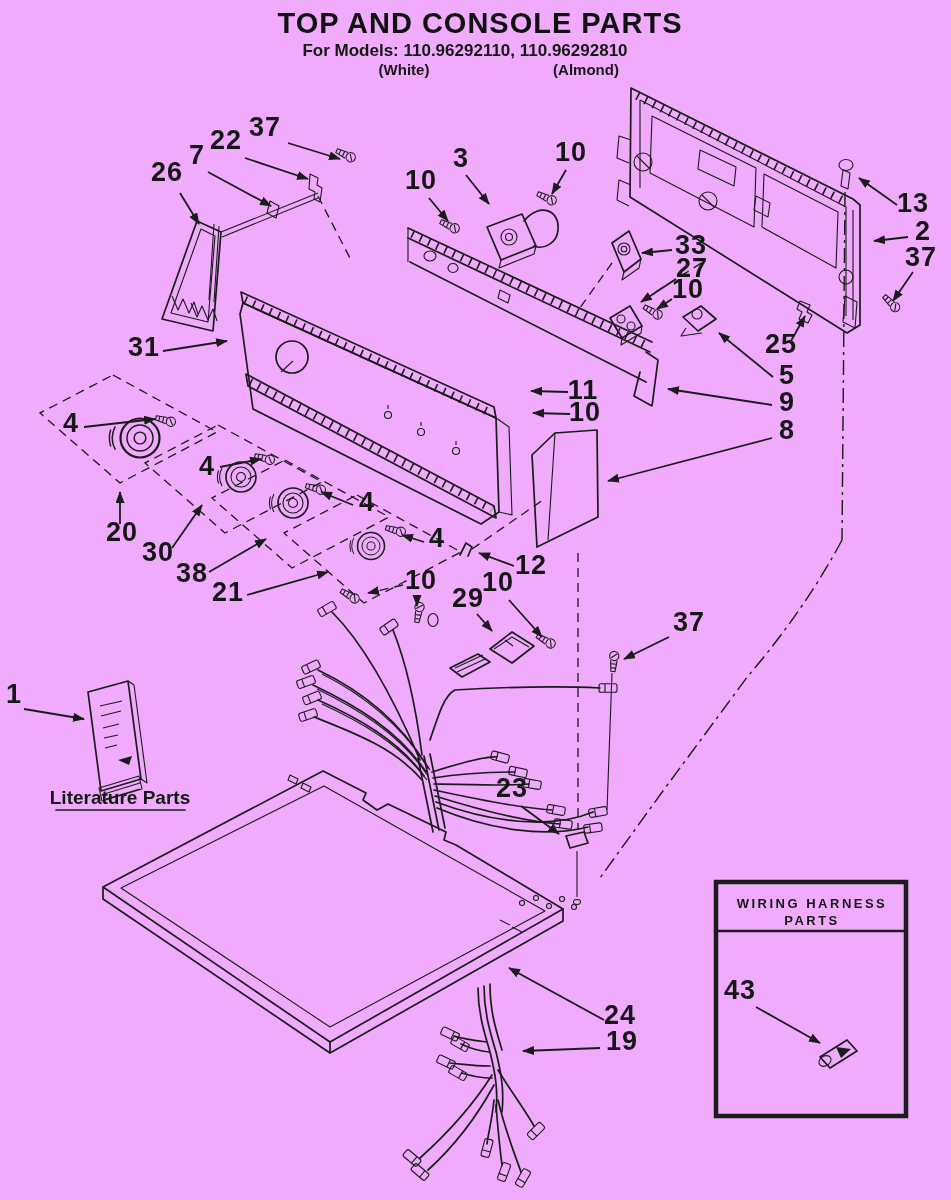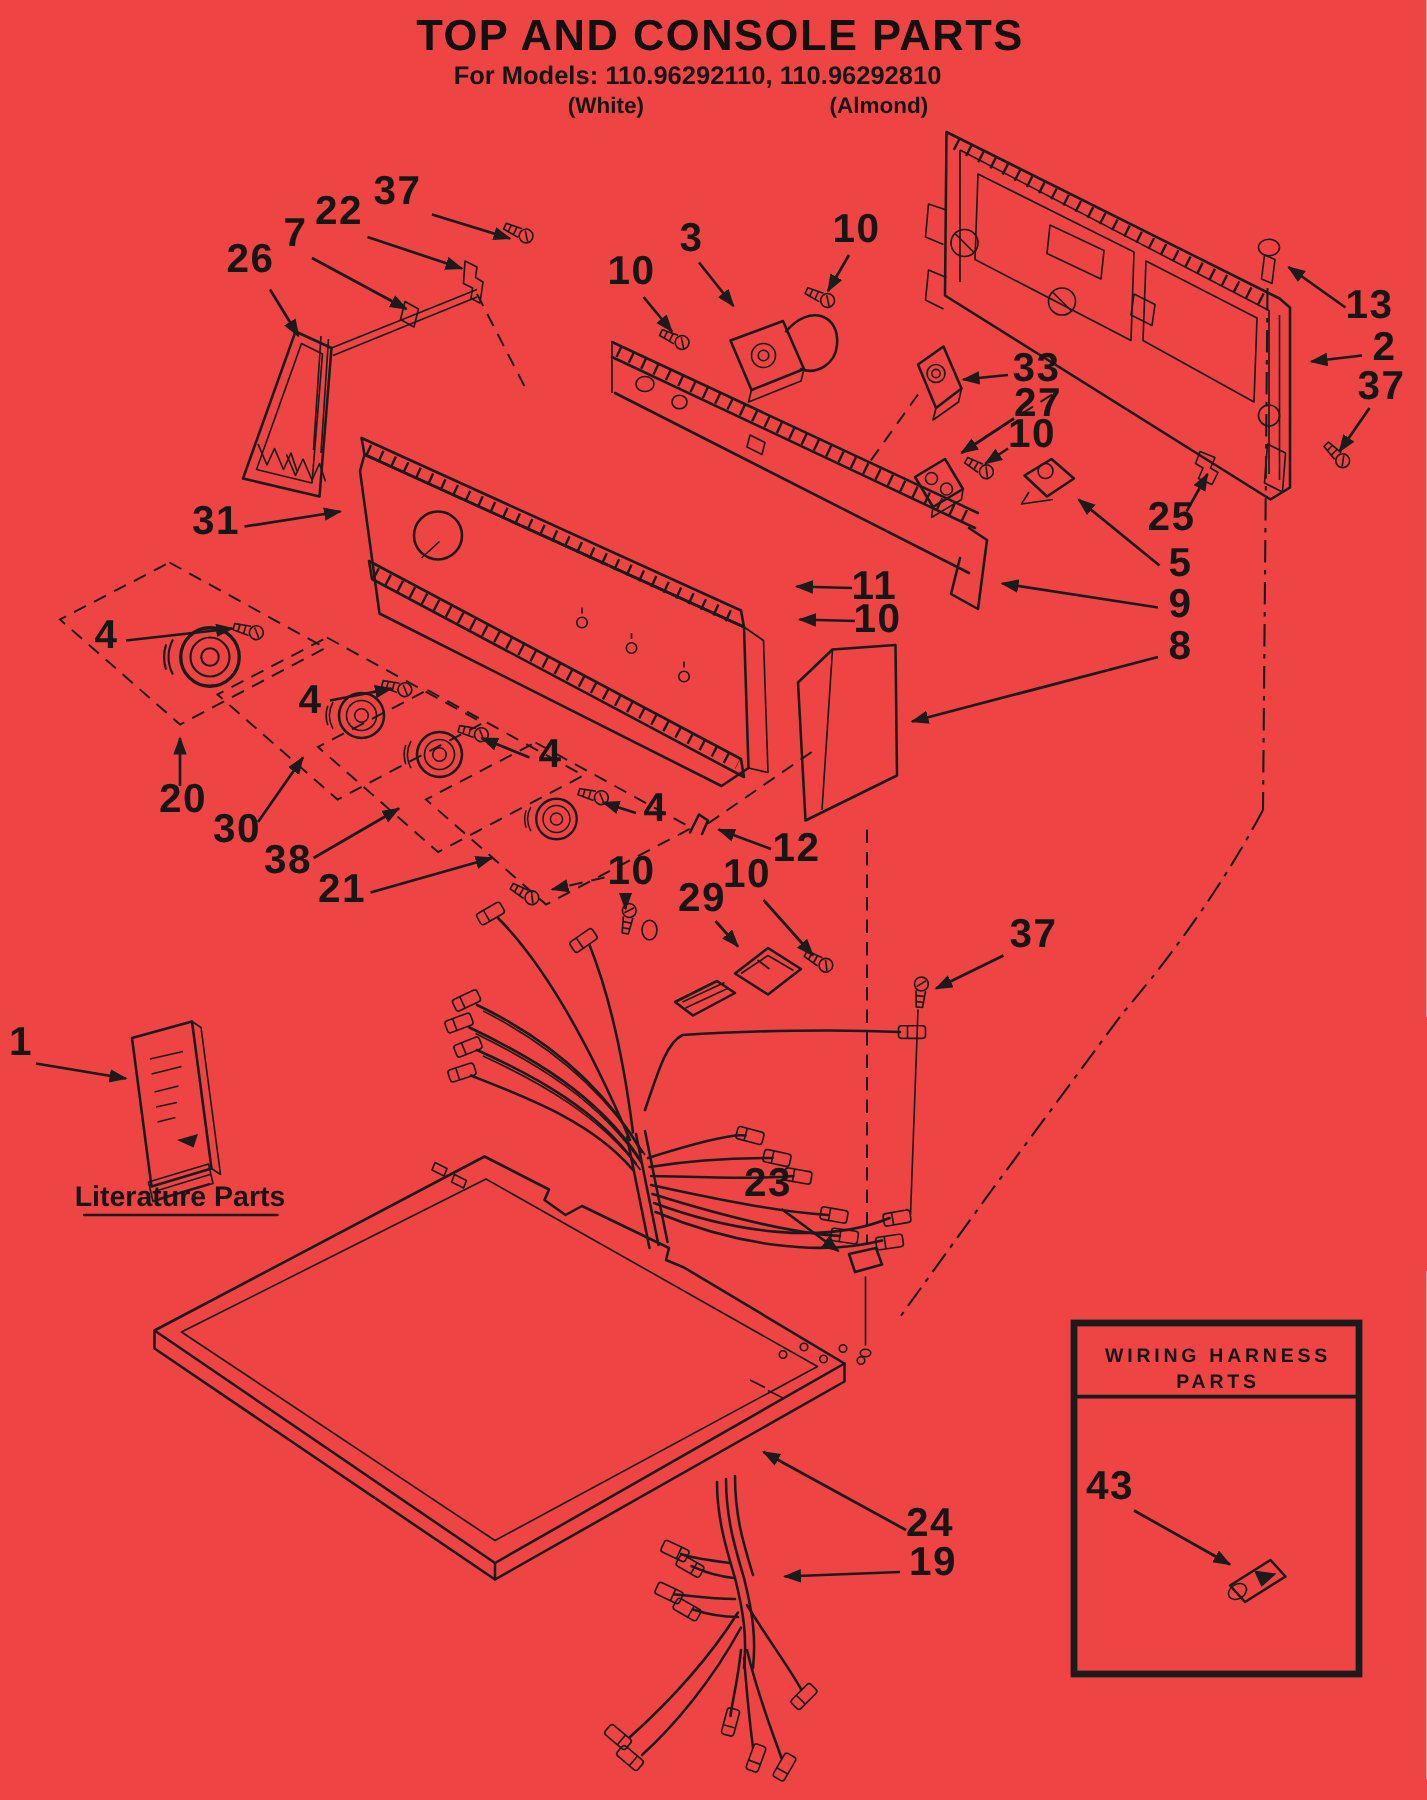--- a/index.html
+++ b/index.html
@@ -1,16 +1,16 @@
 <!DOCTYPE html>
 <html><head>
 <meta charset="utf-8">
 <style>
   html,body{margin:0;padding:0;background:#e8e8e8;}
-  .page{position:relative;width:951px;height:1200px;background:#ef4444;margin:0 auto;
+  .page{position:relative;width:951px;height:1200px;background:#f0abfc;margin:0 auto;
         font-family:"Liberation Sans", sans-serif;overflow:hidden;}
   svg{position:absolute;left:0;top:0;}
   .ln{stroke:#1b1b1b;stroke-width:1.7;fill:none;stroke-linejoin:round;stroke-linecap:round;}
   .thin{stroke:#1b1b1b;stroke-width:1.1;fill:none;stroke-linejoin:round;}
   .dash{stroke:#1b1b1b;stroke-width:1.3;fill:none;stroke-dasharray:9 6;}
   .dashdot{stroke:#1b1b1b;stroke-width:1.4;fill:none;stroke-dasharray:15 5 3 5;}
   .hatch{stroke:#1b1b1b;stroke-width:8;fill:none;stroke-dasharray:1.6 7.5;}
   .arrow{stroke:#1b1b1b;stroke-width:1.8;fill:none;}
   .num{font-family:"Liberation Sans",sans-serif;font-weight:bold;font-size:27px;fill:#161616;letter-spacing:1px;}
   .title{font-family:"Liberation Sans",sans-serif;font-weight:bold;font-size:29px;fill:#111;letter-spacing:1px;}

